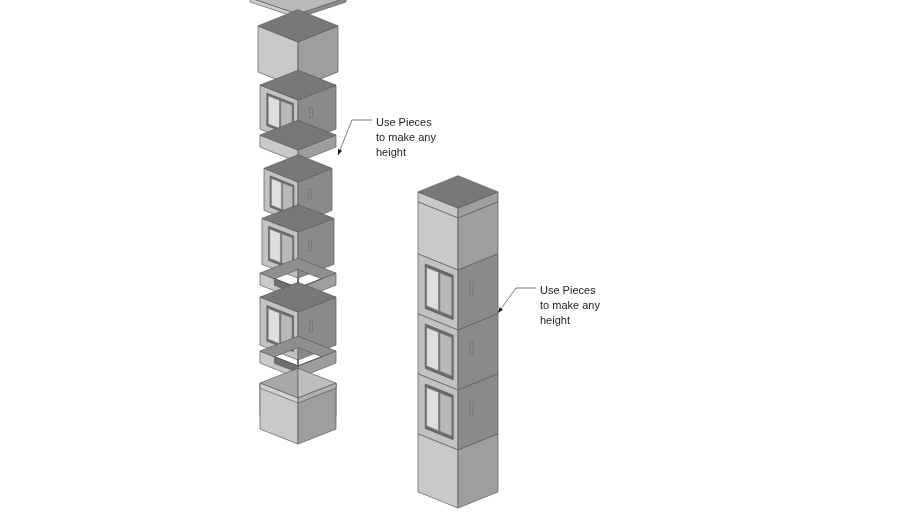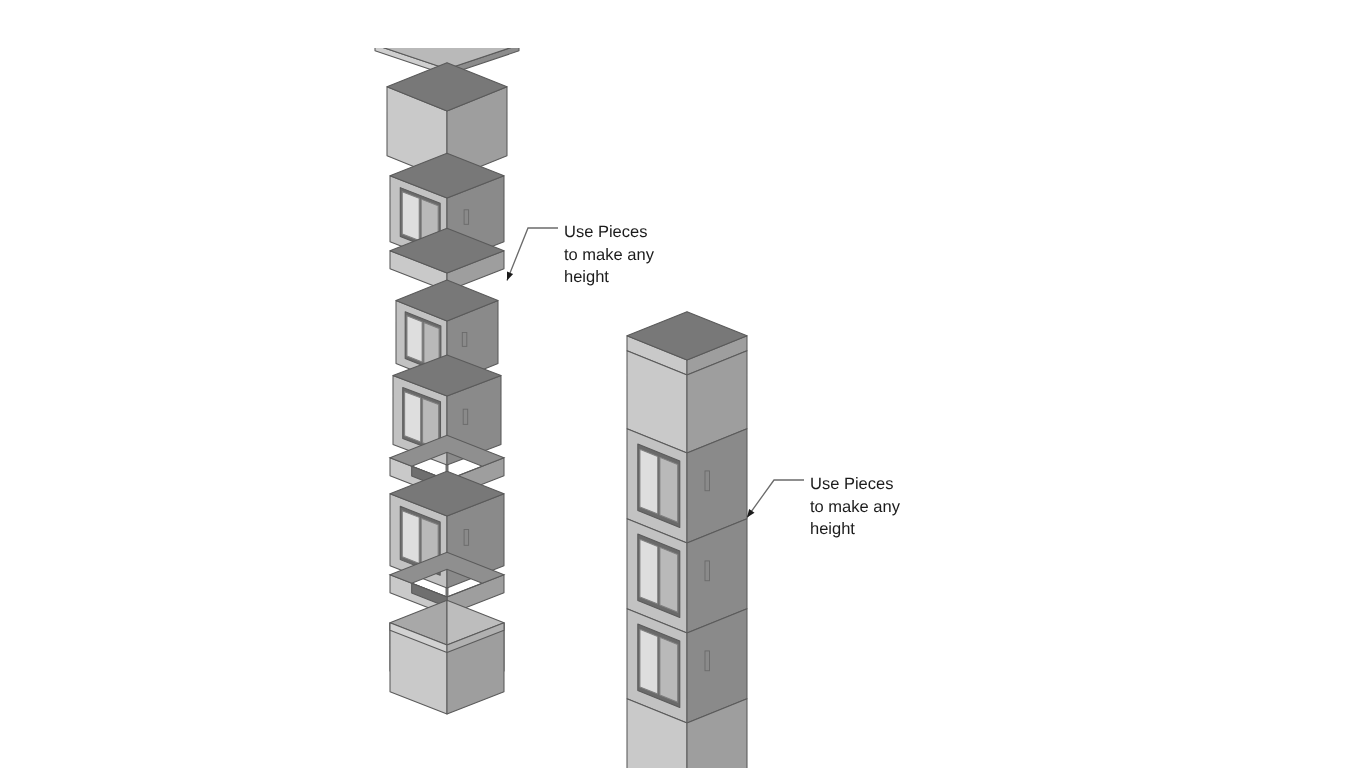--- a/index.html
+++ b/index.html
@@ -4,21 +4,21 @@
 <title>Modular Tower Assembly Diagram</title>
 <style>
   html,body{margin:0;padding:0;}
   body{
     width:910px;height:512px;
     background:#ffffff;
     font-family:"Liberation Sans", sans-serif;
     overflow:hidden;
     position:relative;
   }
-  #stage{position:absolute;left:0;top:0;width:910px;height:476px;margin-top:32px;}
+  #stage{position:absolute;left:0;top:0;width:910px;height:476px;}
   svg{display:block;}
   .anno-text{
     font-family:"Liberation Sans", sans-serif;
     font-size:11px;
     fill:#1b1b1b;
   }
 </style>
 </head>
 <body>
 

